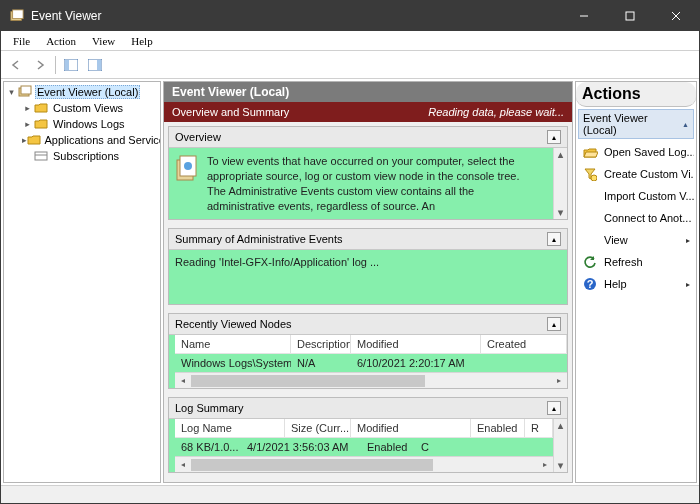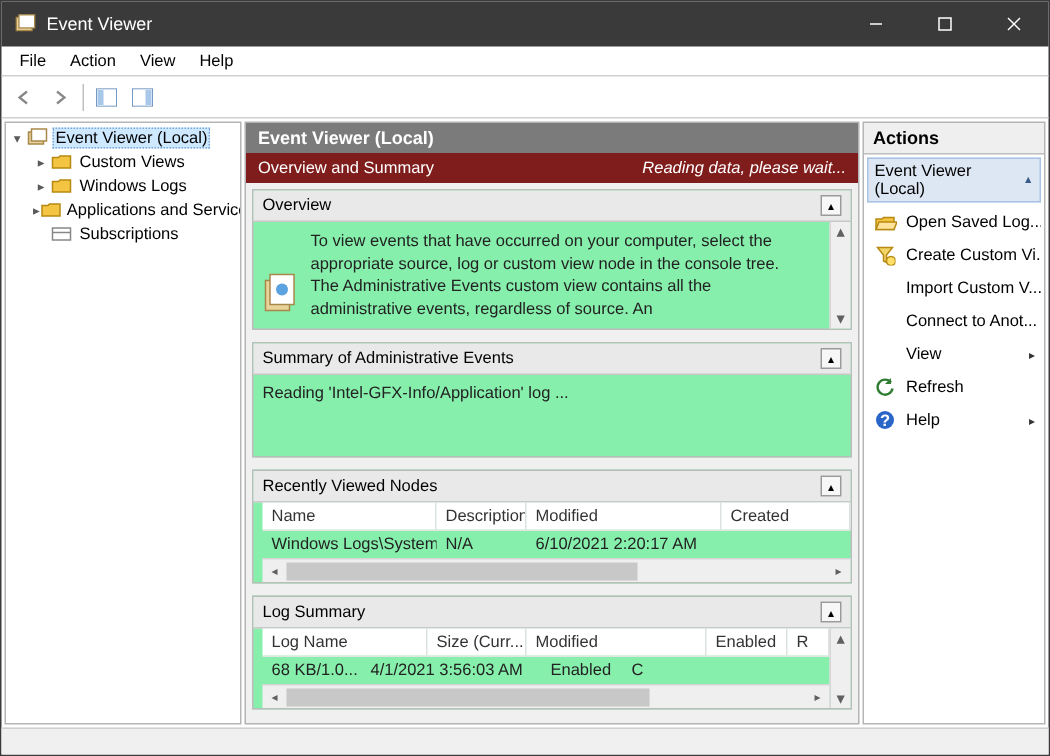--- a/index.html
+++ b/index.html
@@ -3,21 +3,21 @@
 <meta charset="utf-8">
 <style>
 * { box-sizing: border-box; margin: 0; padding: 0; font-family: "Segoe UI", Tahoma, sans-serif; font-size: 11px; }
 html, body { width: 700px; height: 504px; overflow: hidden; background: #fff; }
 .window { width: 700px; height: 504px; display: flex; flex-direction: column; border: 1px solid #3a3a3a; }
 .titlebar { background: #3a3a3a; color: #fff; height: 30px; display: flex; align-items: center; padding-left: 8px; }
 .titlebar .icon-slot { width: 16px; height: 16px; margin-right: 6px; display: flex; align-items: center; justify-content: center; }
 .titlebar .title { flex: 1; font-size: 12px; }
 .titlebar .winbtn { width: 46px; height: 30px; display: flex; align-items: center; justify-content: center; color: #fff; cursor: default; }
 .menubar { height: 20px; display: flex; align-items: center; padding: 0 4px; border-bottom: 1px solid #d0d0d0; }
-.menubar .menuitem { padding: 15px 8px; cursor: default; }
+.menubar .menuitem { padding: 15px 8px; cursor: default; font-family: Liberation Serif, serif; }
 .toolbar { height: 28px; display: flex; align-items: center; padding: 0 4px; border-bottom: 1px solid #d0d0d0; gap: 2px; }
 .toolbar .tbtn { width: 22px; height: 22px; display: flex; align-items: center; justify-content: center; border: 1px solid transparent; }
 .toolbar .sep { width: 1px; height: 18px; background: #c0c0c0; margin: 0 2px; }
 .body { flex: 1; display: flex; min-height: 0; }
 .tree-pane { width: 158px; border: 1px solid #b5b5b5; margin: 2px; display: flex; flex-direction: column; overflow: hidden; }
 .tree { flex: 1; padding: 2px 0; overflow: auto; }
 .tree-item { display: flex; align-items: center; height: 16px; padding-left: 2px; white-space: nowrap; cursor: default; }
 .tree-item.child { padding-left: 18px; }
 .tree-item .expander { width: 11px; text-align: center; color: #5a5a5a; font-size: 9px; }
 .tree-item .ticon { width: 16px; height: 16px; display: flex; align-items: center; justify-content: center; margin-right: 2px; }
@@ -25,34 +25,34 @@
 .tree-item .label { padding: 0 2px; }
 .center-pane { flex: 1; margin: 2px 0; border: 1px solid #b5b5b5; display: flex; flex-direction: column; overflow: hidden; background: #f0f0f0; }
 .center-pane .hdr1 { background: #7b7b7b; color: #fff; font-weight: bold; padding: 3px 8px; font-size: 12px; }
 .center-pane .hdr2 { background: #7f1d1d; color: #fff; padding: 4px 8px; font-size: 15px; display: flex; align-items: center; justify-content: space-between; }
 .center-pane .hdr2 .status { font-size: 11px; font-style: italic; }
 .center-scroll { flex: 1; overflow-y: auto; overflow-x: hidden; padding: 4px 4px 4px 4px; }
 .section { border: 1px solid #bcbcbc; background: #86efac; margin-bottom: 8px; }
 .section-hdr { background: #e9e9e9; border-bottom: 1px solid #c8c8c8; padding: 3px 6px; display: flex; align-items: center; justify-content: space-between; cursor: default; }
 .section-hdr .chev { width: 14px; height: 14px; border: 1px solid #9a9a9a; display: flex; align-items: center; justify-content: center; font-size: 8px; background: #f7f7f7; }
 .section-body { padding: 6px 6px; font-size: 11px; color: #222; }
-.overview-body { display: flex; gap: 8px; align-items: flex-end; }
+.overview-body { display: flex; gap: 8px; align-items: flex-start; }
 .overview-body .big-icon { width: 24px; flex-shrink: 0; height: 32px; }
 .overview-body .txt { flex: 1; line-height: 1.35; padding-right: 12px; }
 .table { width: 100%; }
 .table .thead, .table .trow { display: flex; }
 .table .thead .th { font-weight: normal; padding: 3px 6px; border-right: 1px solid #e0e0e0; color: #333; background: #fff; cursor: default; white-space: nowrap; overflow: hidden; }
 .table .thead { border-bottom: 1px solid #e4e4e4; }
 .table .trow .td { padding: 3px 6px; white-space: nowrap; overflow: hidden; }
 .hscroll { height: 16px; background: #efefef; display: flex; align-items: center; border-top: 1px solid #d6d6d6; }
 .hscroll .arrow { width: 16px; text-align: center; font-size: 8px; color: #606060; }
 .hscroll .track { flex: 1; height: 14px; background: #efefef; position: relative; }
 .hscroll .thumb { position: absolute; left: 0; top: 1px; height: 12px; background: #c8c8c8; }
 .right-pane { width: 122px; margin: 2px; border: 1px solid #b5b5b5; display: flex; flex-direction: column; overflow: hidden; }
-.right-pane .rp-title { background: #efefef; border-bottom: 1px solid #c0c0c0; padding: 3px 6px; font-weight: bold; font-size: 12px; }
+.right-pane .rp-title { background: #efefef; border-bottom: 1px solid #c0c0c0; padding: 3px 6px; font-weight: bold; font-size: 16px; border-radius: 10px; }
 .right-pane .rp-sub { background: #dde7f3; border: 1px solid #a8c3e3; margin: 2px; padding: 2px 4px; display: flex; align-items: center; justify-content: space-between; font-size: 11px; }
 .right-pane .rp-sub .tri { font-size: 7px; color: #3a5a88; }
 .actions { margin: 0 2px; }
 .action-item { display: flex; align-items: center; padding: 3px 4px; gap: 6px; cursor: default; white-space: nowrap; overflow: hidden; }
 .action-item .aicon { width: 16px; height: 16px; flex-shrink: 0; display: flex; align-items: center; justify-content: center; }
 .action-item .arrw { margin-left: auto; font-size: 8px; color: #333; }
 .statusbar { height: 18px; border-top: 1px solid #d0d0d0; background: #f0f0f0; }
 
 .svg-folder { fill: #f4c542; stroke: #b68a12; }
 .svg-refresh { stroke: #2e7d32; fill: none; }

